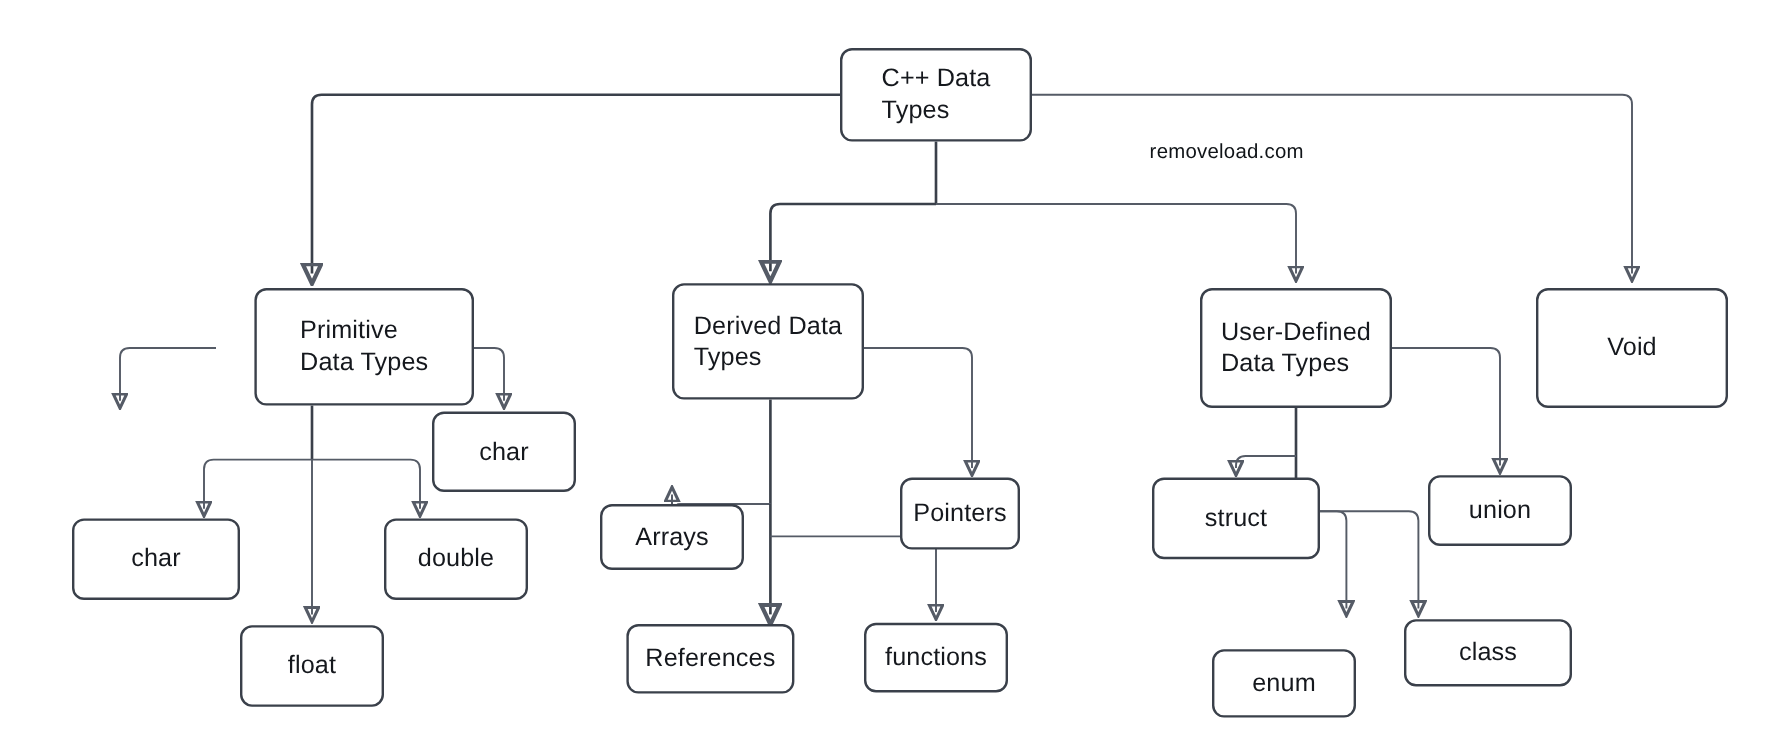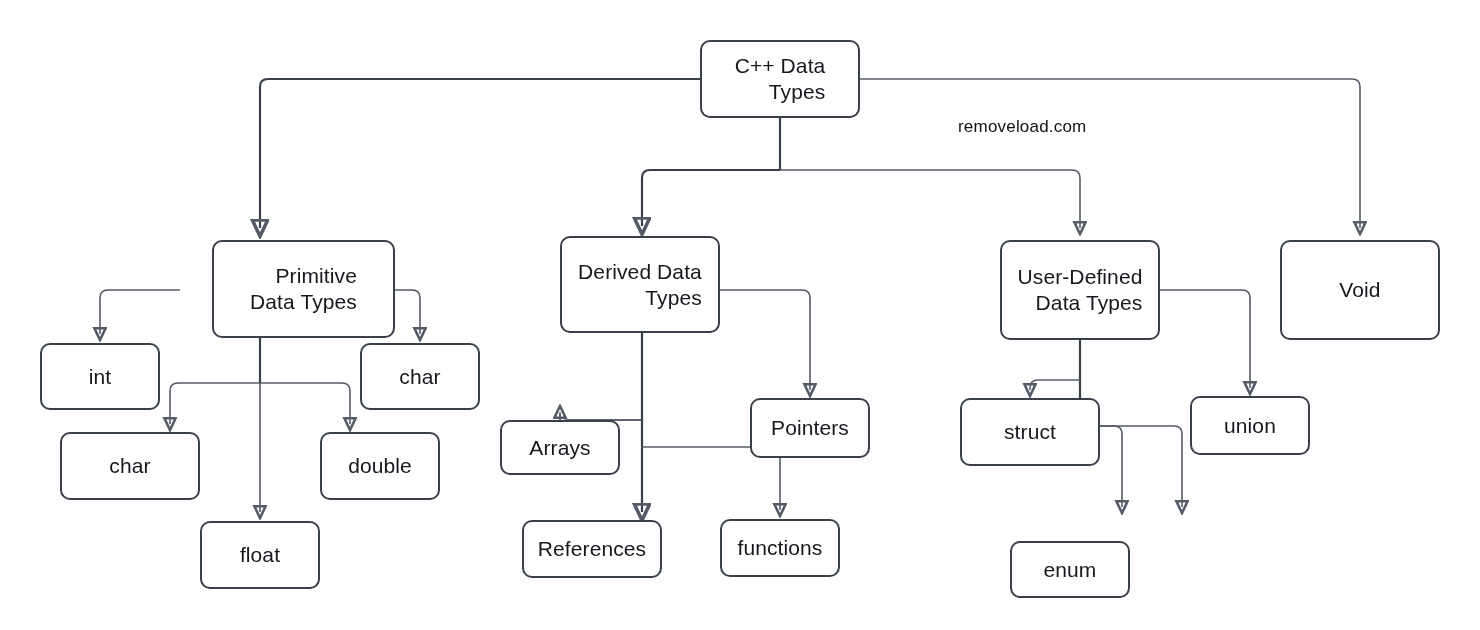--- a/index.html
+++ b/index.html
@@ -7,21 +7,21 @@
   #canvas{position:relative;width:1480px;height:630px;background:#ffffff;}
   .node{
     position:absolute;
     box-sizing:border-box;
     background:#ffffff;
     border:2.2px solid #3a404a;
     border-radius:10px;
     display:flex;
     align-items:center;
     justify-content:center;
-    text-align:right;
+    text-align:left;
     color:#15181d;
     font-size:21px;
     line-height:1.22;
     letter-spacing:.1px;
     z-index:2;
   }
   .node span{display:block;padding:0 6px;}
   #edges{position:absolute;left:0;top:0;width:1480px;height:630px;z-index:1;}
   #edges path{fill:none;stroke:#555b66;stroke-width:1.6px;}
   #edges .thick{stroke:#3a404a;stroke-width:2.2px;}
@@ -104,52 +104,52 @@
     <span>
       <span>User-Defined</span>
       <span>Data Types</span>
     </span>
   </div>
 
   <div class="node" style="left:1280px;top:240px;width:160px;height:100px;">
     <span>Void</span>
   </div>
 
-  <div class="node" style="left:40px;top:343px;width:120px;height:67px;">
-    <span>int</span>
-  </div>
   <div class="node" style="left:360px;top:343px;width:120px;height:67px;">
     <span>char</span>
   </div>
   <div class="node" style="left:60px;top:432px;width:140px;height:68px;">
     <span>char</span>
   </div>
   <div class="node" style="left:320px;top:432px;width:120px;height:68px;">
     <span>double</span>
   </div>
   <div class="node" style="left:200px;top:521px;width:120px;height:68px;">
     <span>float</span>
   </div>
 
   <div class="node" style="left:500px;top:420px;width:120px;height:55px;">
     <span>Arrays</span>
   </div>
-  <div class="node" style="left:750px;top:398px;width:120px;height:60px;">
+  <div class="node" style="left:750px;top:398px;width:100px;height:60px;">
     <span>Pointers</span>
   </div>
   <div class="node" style="left:720px;top:519px;width:120px;height:58px;">
     <span>functions</span>
   </div>
   <div class="node" style="left:522px;top:520px;width:140px;height:58px;">
     <span>References</span>
   </div>
 
   <div class="node" style="left:960px;top:398px;width:140px;height:68px;">
     <span>struct</span>
   </div>
   <div class="node" style="left:1190px;top:396px;width:120px;height:59px;">
     <span>union</span>
   </div>
   <div class="node" style="left:1010px;top:520px;width:120px;height:57px;margin-top:21px;">
     <span>enum</span>
   </div>
+  <div class="node" style="left:1170px;top:516px;width:140px;height:56px;">
+    <span>class</span>
+  </div>
 
 </div>
 
 </body></html>

